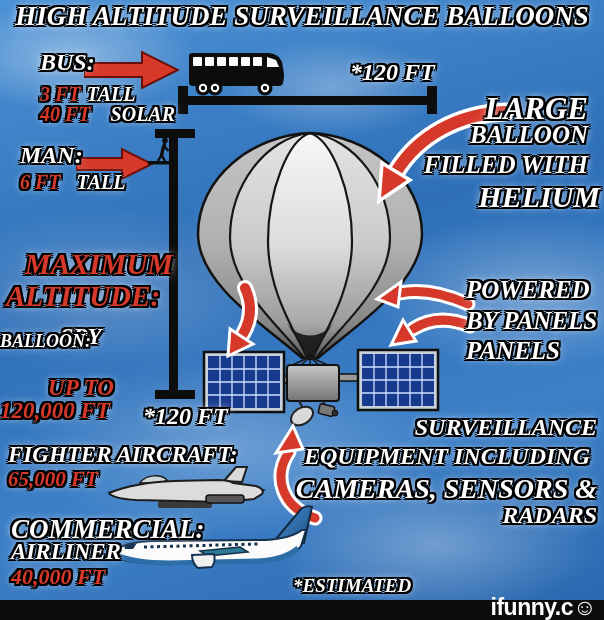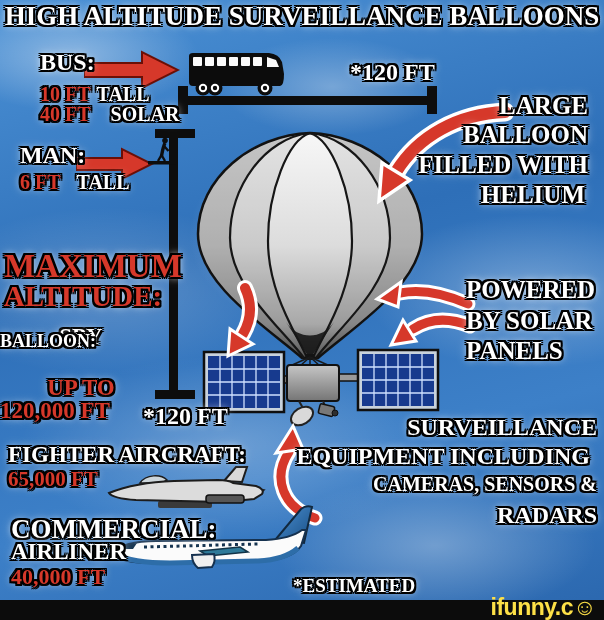--- a/index.html
+++ b/index.html
@@ -11,27 +11,27 @@
       radial-gradient(ellipse 160px 70px at 55% 14%, rgba(255,255,255,.30), transparent 70%),
       radial-gradient(ellipse 170px 130px at 51% 38%, rgba(255,255,255,.45), transparent 70%),
       radial-gradient(ellipse 240px 110px at 88% 47%, rgba(255,255,255,.30), transparent 70%),
       radial-gradient(ellipse 300px 130px at 38% 72%, rgba(255,255,255,.25), transparent 70%),
       radial-gradient(ellipse 230px 100px at 72% 88%, rgba(255,255,255,.30), transparent 70%),
       radial-gradient(ellipse 260px 120px at 18% 47%, rgba(255,255,255,.22), transparent 70%),
       linear-gradient(165deg,#4c92d6 0%,#2e6fb8 40%,#3d80c8 70%,#2a66ad 100%);}
   .ot{position:absolute;font-weight:bold;color:#fff;white-space:nowrap;line-height:1.08;
     text-shadow:-2px -2px 0 #000,2px -2px 0 #000,-2px 2px 0 #000,2px 2px 0 #000,
                 -2px 0 0 #000,2px 0 0 #000,0 -2px 0 #000,0 2px 0 #000,
-                0 0 7px rgba(255,255,255,.85),0 0 12px rgba(255,255,255,.5);}
+                0 0 7px rgba(255,255,255,.85),0 0 12px rgba(255,255,255,.5);font-style:italic;}
   .red{color:#d6382a}
   .bar{position:absolute;background:#0d0d0d}
   svg{position:absolute;display:block}
   .bottom-bar{position:absolute;left:0;right:0;top:600px;height:20px;background:#0c0c0c}
   .watermark{position:absolute;right:8px;top:596px;font-family:"Liberation Sans","DejaVu Sans",sans-serif;
-    font-weight:bold;font-size:23px;letter-spacing:-.5px;color:#fde047;text-shadow:none;line-height:1}
+    font-weight:bold;font-size:23px;letter-spacing:-.5px;color:#ffffff;text-shadow:none;line-height:1}
 </style>
 </head>
 <body>
 
 <div class="stage"></div>
 
 <div>
   <div class="bar" style="left:178px;top:86px;width:10px;height:28px"></div>
   <div class="bar" style="left:182px;top:96px;width:252px;height:9px"></div>
   <div class="bar" style="left:427px;top:86px;width:10px;height:28px"></div>
@@ -204,53 +204,53 @@
   <polygon points="16,42 29,40 25,46 17,46" fill="#14324e"></polygon>
   <line x1="36" y1="44" x2="150" y2="41" stroke="#14324e" stroke-width="3" stroke-dasharray="3 3.5"></line>
   <polygon points="92,48 132,44 140,49 100,53" fill="#2e7a99" stroke="#123347" stroke-width="1.5"></polygon>
   <path d="M 84 52 L 106 51 Q 108 58 104 64 L 90 65 Q 84 60 84 52 Z" fill="#f0f0f0" stroke="#15314f" stroke-width="2"></path>
 </svg>
 
 <div class="ot" style="left:0;right:0;top:2px;text-align:center;font-size:27px">HIGH ALTITUDE SURVEILLANCE BALLOONS</div>
 
 <div class="ot" style="left:40px;top:50px;font-size:24px">BUS:</div>
 <div class="ot" style="left:40px;top:84px;font-size:20px">
-  <span class="red" style="margin-right:6px">10 FT</span><span>TALL</span>
+  <span class="red" style="margin-right:6px">3 FT</span><span>TALL</span>
 </div>
 <div class="ot" style="left:40px;top:104px;font-size:20px">
   <span class="red" style="margin-right:20px">40 FT</span><span>SOLAR</span>
 </div>
 <div class="ot" style="left:350px;top:60px;font-size:24px">*120 FT</div>
 
-<div class="ot" style="right:16px;top:92px;font-size:25px;text-align:left">LARGE</div>
+<div class="ot" style="right:16px;top:92px;font-size:31px;text-align:left">LARGE</div>
 <div class="ot" style="right:16px;top:121px;font-size:25px;text-align:right">BALLOON</div>
 <div class="ot" style="right:16px;top:151px;font-size:25px;text-align:right">FILLED WITH</div>
-<div class="ot" style="right:19px;top:181px;font-size:25px;text-align:center">HELIUM</div>
+<div class="ot" style="right:4px;top:181px;font-size:30px;text-align:center">HELIUM</div>
 
 <div class="ot" style="left:20px;top:143px;font-size:24px">MAN:</div>
 <div class="ot" style="left:20px;top:172px;font-size:20px">
   <span class="red" style="margin-right:16px">6 FT</span><span>TALL</span>
 </div>
 
-<div class="ot red" style="left:4px;width:166px;top:249px;font-size:33px;text-align:center">MAXIMUM</div>
+<div class="ot red" style="left:16px;width:166px;top:249px;font-size:29px;text-align:center">MAXIMUM</div>
 <div class="ot red" style="left:0;width:166px;top:281px;font-size:29px;text-align:center">ALTITUDE:</div>
 <div class="ot" style="left:0;width:162px;top:325px;font-size:23px;text-align:center">SPY</div>
 <div class="ot" style="left:0;width:162px;top:332px;font-size:18px;text-align:left">BALLOON:</div>
 <div class="ot red" style="left:0;width:162px;top:376px;font-size:23px;text-align:center">UP TO</div>
 <div class="ot red" style="left:0;width:162px;top:399px;font-size:23px;text-align:left">120,000 FT</div>
 
 <div class="ot" style="left:143px;top:404px;font-size:24px">*120 FT</div>
 
 <div class="ot" style="left:466px;top:276px;font-size:25px">POWERED</div>
-<div class="ot" style="left:466px;top:307px;font-size:25px">BY SOLAR</div>
+<div class="ot" style="left:466px;top:307px;font-size:25px">BY PANELS</div>
 <div class="ot" style="left:466px;top:337px;font-size:25px">PANELS</div>
 
 <div class="ot" style="right:7px;top:415px;font-size:24px;text-align:left">SURVEILLANCE</div>
 <div class="ot" style="right:14px;top:444px;font-size:24px;text-align:right">EQUIPMENT INCLUDING</div>
-<div class="ot" style="right:7px;top:474px;font-size:20px;text-align:center">CAMERAS, SENSORS &amp;</div>
+<div class="ot" style="right:7px;top:474px;font-size:28px;text-align:center">CAMERAS, SENSORS &amp;</div>
 <div class="ot" style="right:7px;top:503px;font-size:24px;text-align:right">RADARS</div>
 
 <div class="ot" style="left:8px;top:443px;font-size:23px">FIGHTER AIRCRAFT:</div>
 <div class="ot red" style="left:8px;top:468px;font-size:21px">65,000 FT</div>
 
 <div class="ot" style="left:11px;top:515px;font-size:27px">COMMERCIAL:</div>
 <div class="ot" style="left:11px;top:540px;font-size:23px">AIRLINER</div>
 <div class="ot red" style="left:11px;top:565px;font-size:22px">40,000 FT</div>
 
 <div class="ot" style="left:293px;top:576px;font-size:19px">*ESTIMATED</div>

